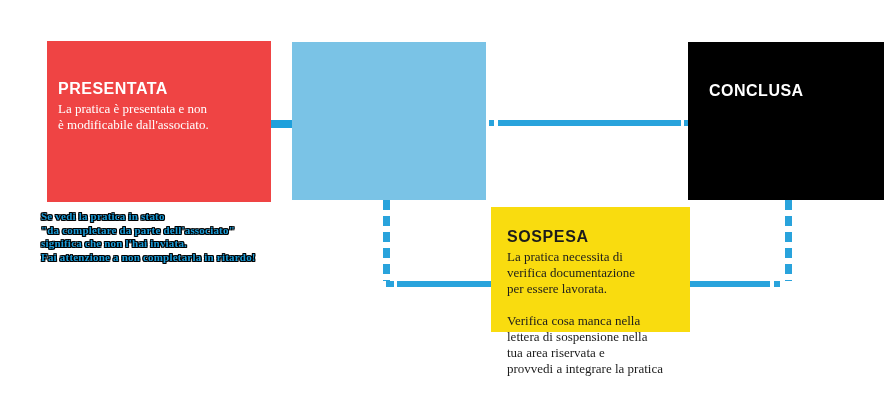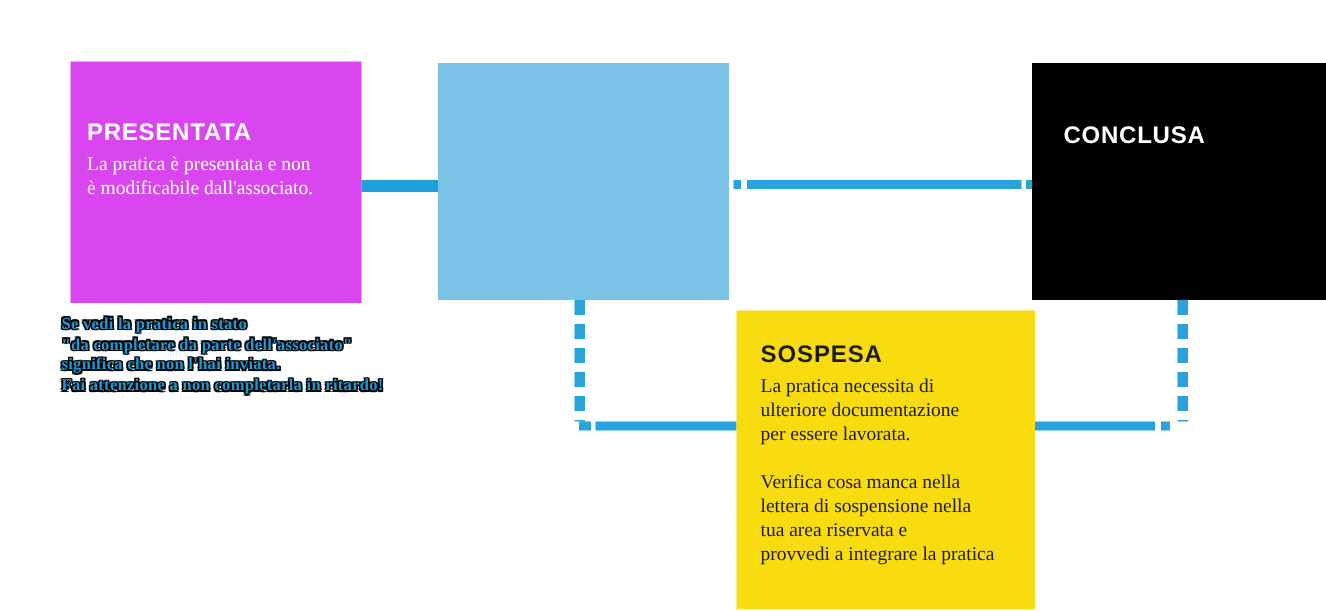--- a/index.html
+++ b/index.html
@@ -22,36 +22,36 @@
     margin:0 0 3px 0;
     white-space:pre-line;
   }
   .box .body{
     font-size:13px;
     line-height:16px;
     white-space:pre-line;
     font-family:Liberation Serif, serif;
   }
   .box-presentata{
-    left:47px;top:41px;width:194px;height:161px;
-    background:#d946ef;
+    left:47px;top:41px;width:224px;height:161px;
+    background:#ef4444;
     padding:39px 8px 0 11px;
   }
   .box-lavorazione{
     left:292px;top:42px;width:194px;height:158px;
     background:#7AC3E6;
     padding:40px 6px 0 21px;
   }
   .box-conclusa{
     left:688px;top:42px;width:196px;height:158px;
     background:#000000;
     padding:40px 6px 0 21px;
   }
   .box-sospesa{
-    left:491px;top:207px;width:199px;height:199px;
+    left:491px;top:207px;width:199px;height:125px;
     background:#F9DC0F;
     color:#1c1c1c;
     padding:21px 4px 0 16px;
   }
   .box-sospesa .title{letter-spacing:.6px;}
   .conn{position:absolute;background:#29A3DC;}
   .conn-solid-1{left:241px;top:120px;width:51px;height:8px;background:#1EA0DC;}
   .conn2-dash-l{left:489px;top:120px;width:5px;height:6px;}
   .conn2-bar{left:498px;top:120px;width:183px;height:6px;}
   .conn2-dash-r{left:684px;top:120px;width:4px;height:6px;}
@@ -105,21 +105,21 @@
   <div class="box box-lavorazione">
   </div>
 
   <div class="box box-conclusa">
     <div class="title">CONCLUSA</div>
   </div>
 
   <div class="box box-sospesa">
     <div class="title">SOSPESA</div>
     <div class="body">La pratica necessita di
-ulteriore documentazione
+verifica documentazione
 per essere lavorata.
 
 Verifica cosa manca nella
 lettera di sospensione nella
 tua area riservata e
 provvedi a integrare la pratica</div>
   </div>
 
   <div class="note">Se vedi la pratica in stato
 "da completare da parte dell'associato"

